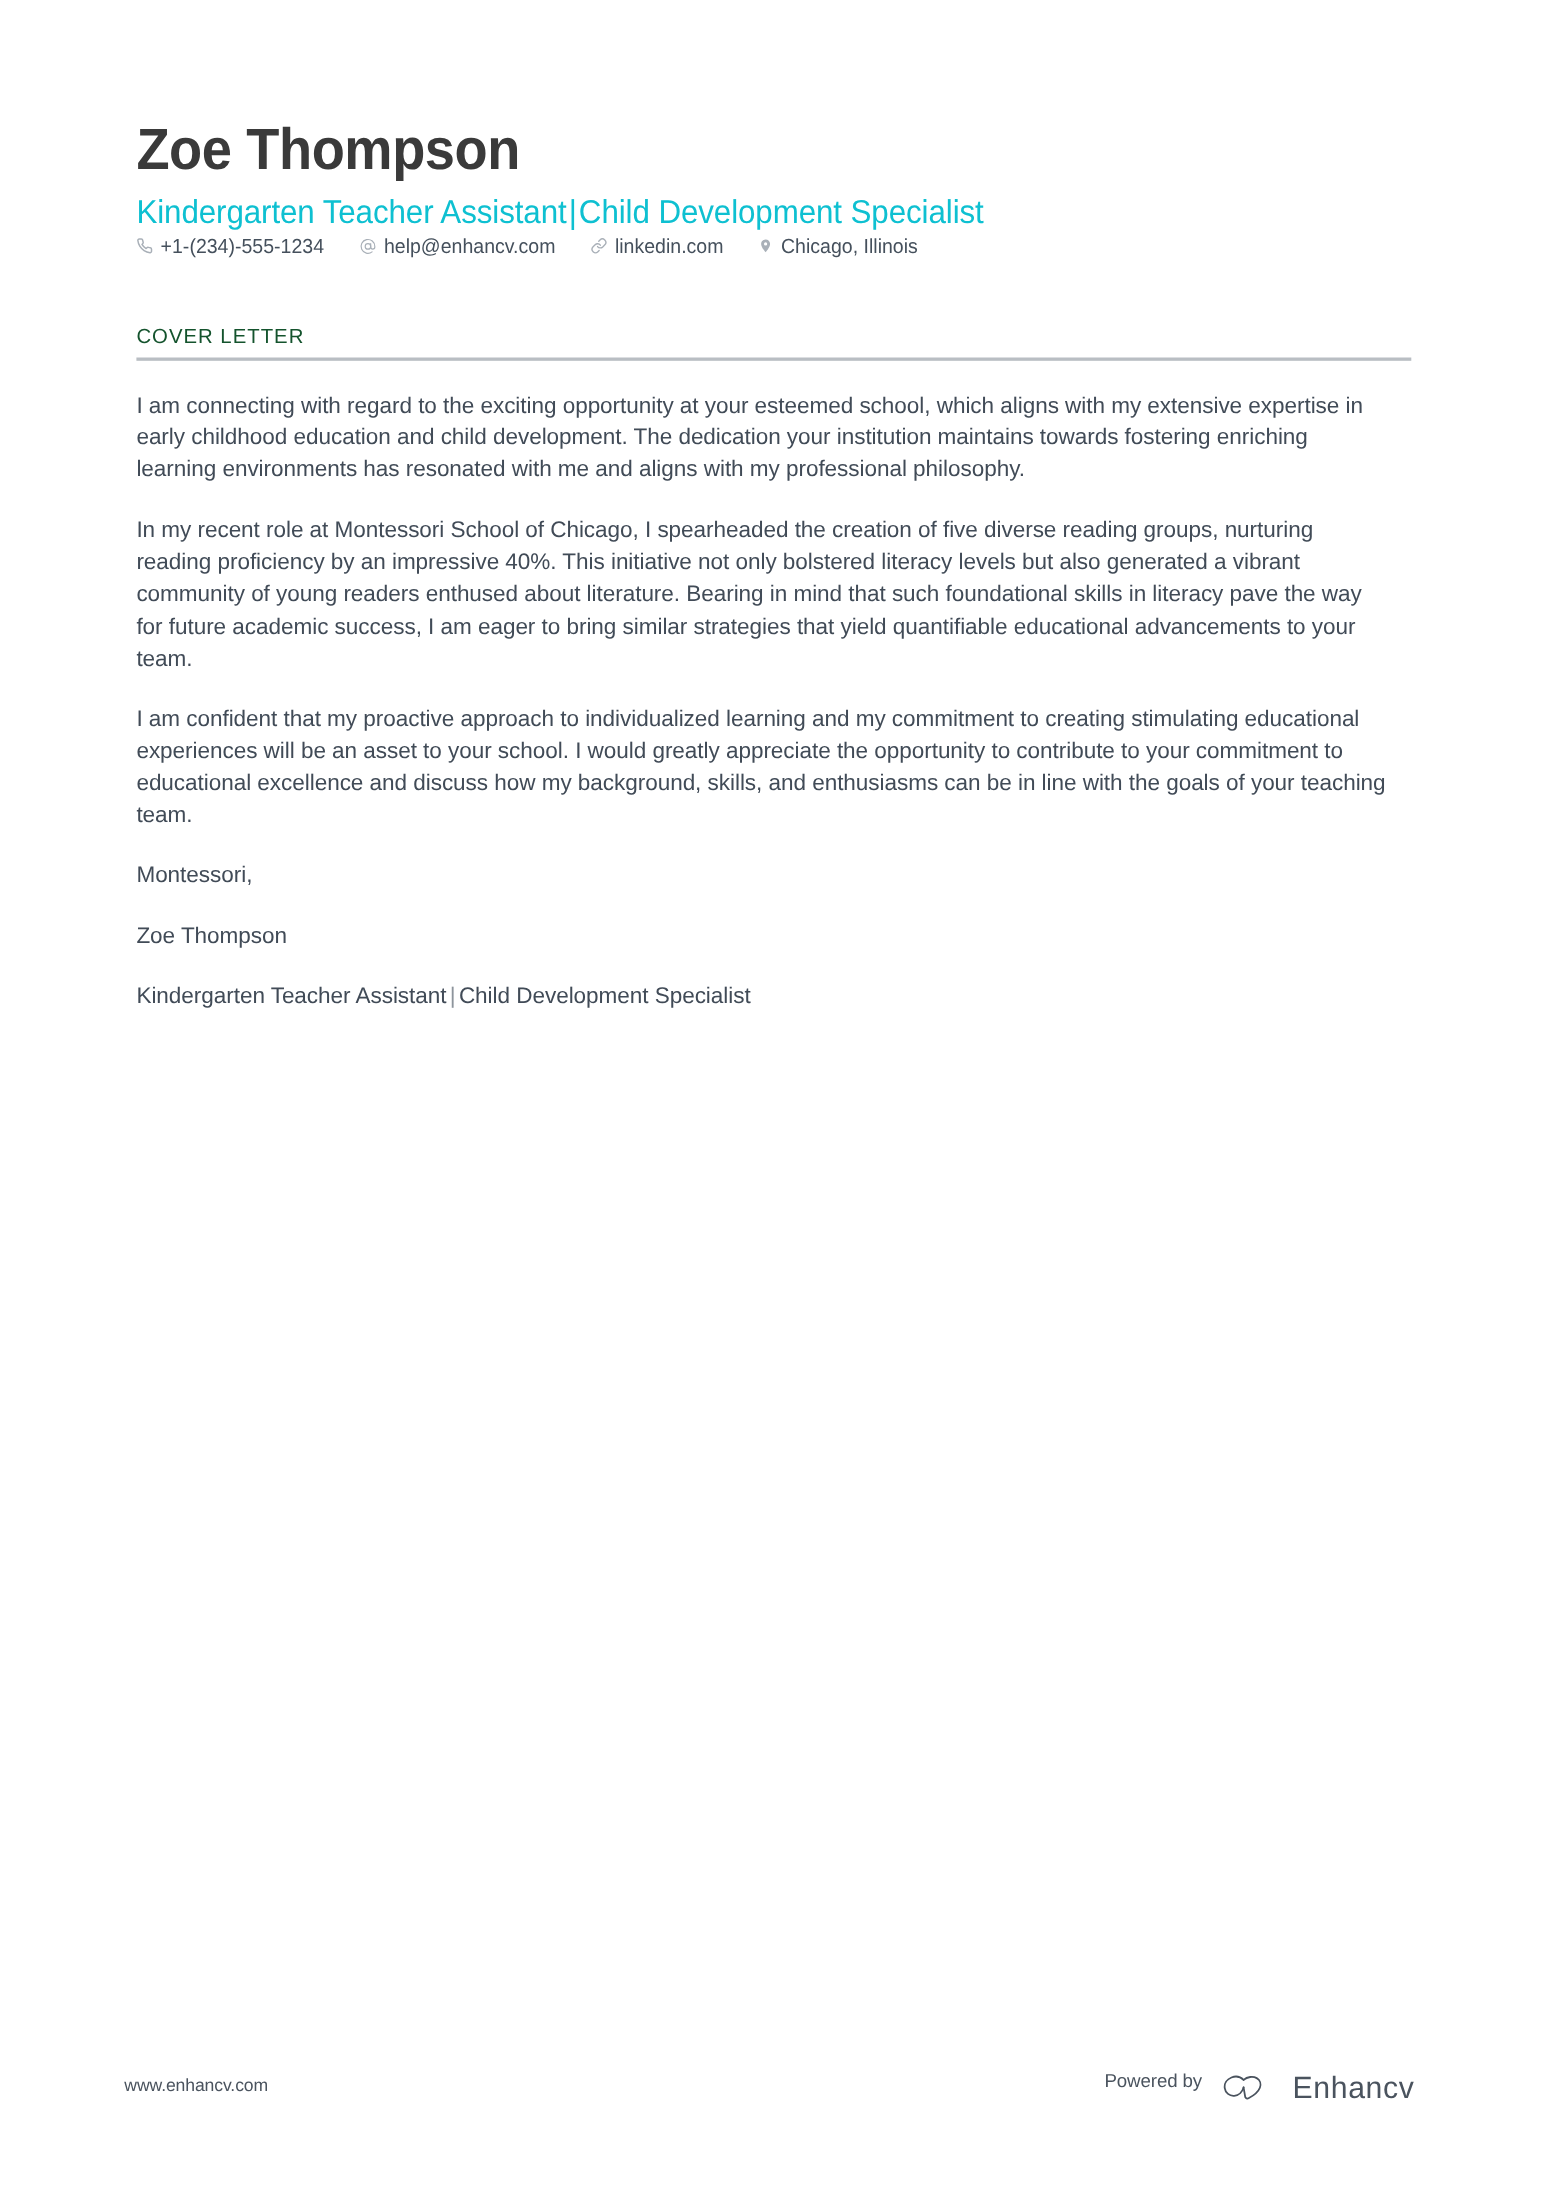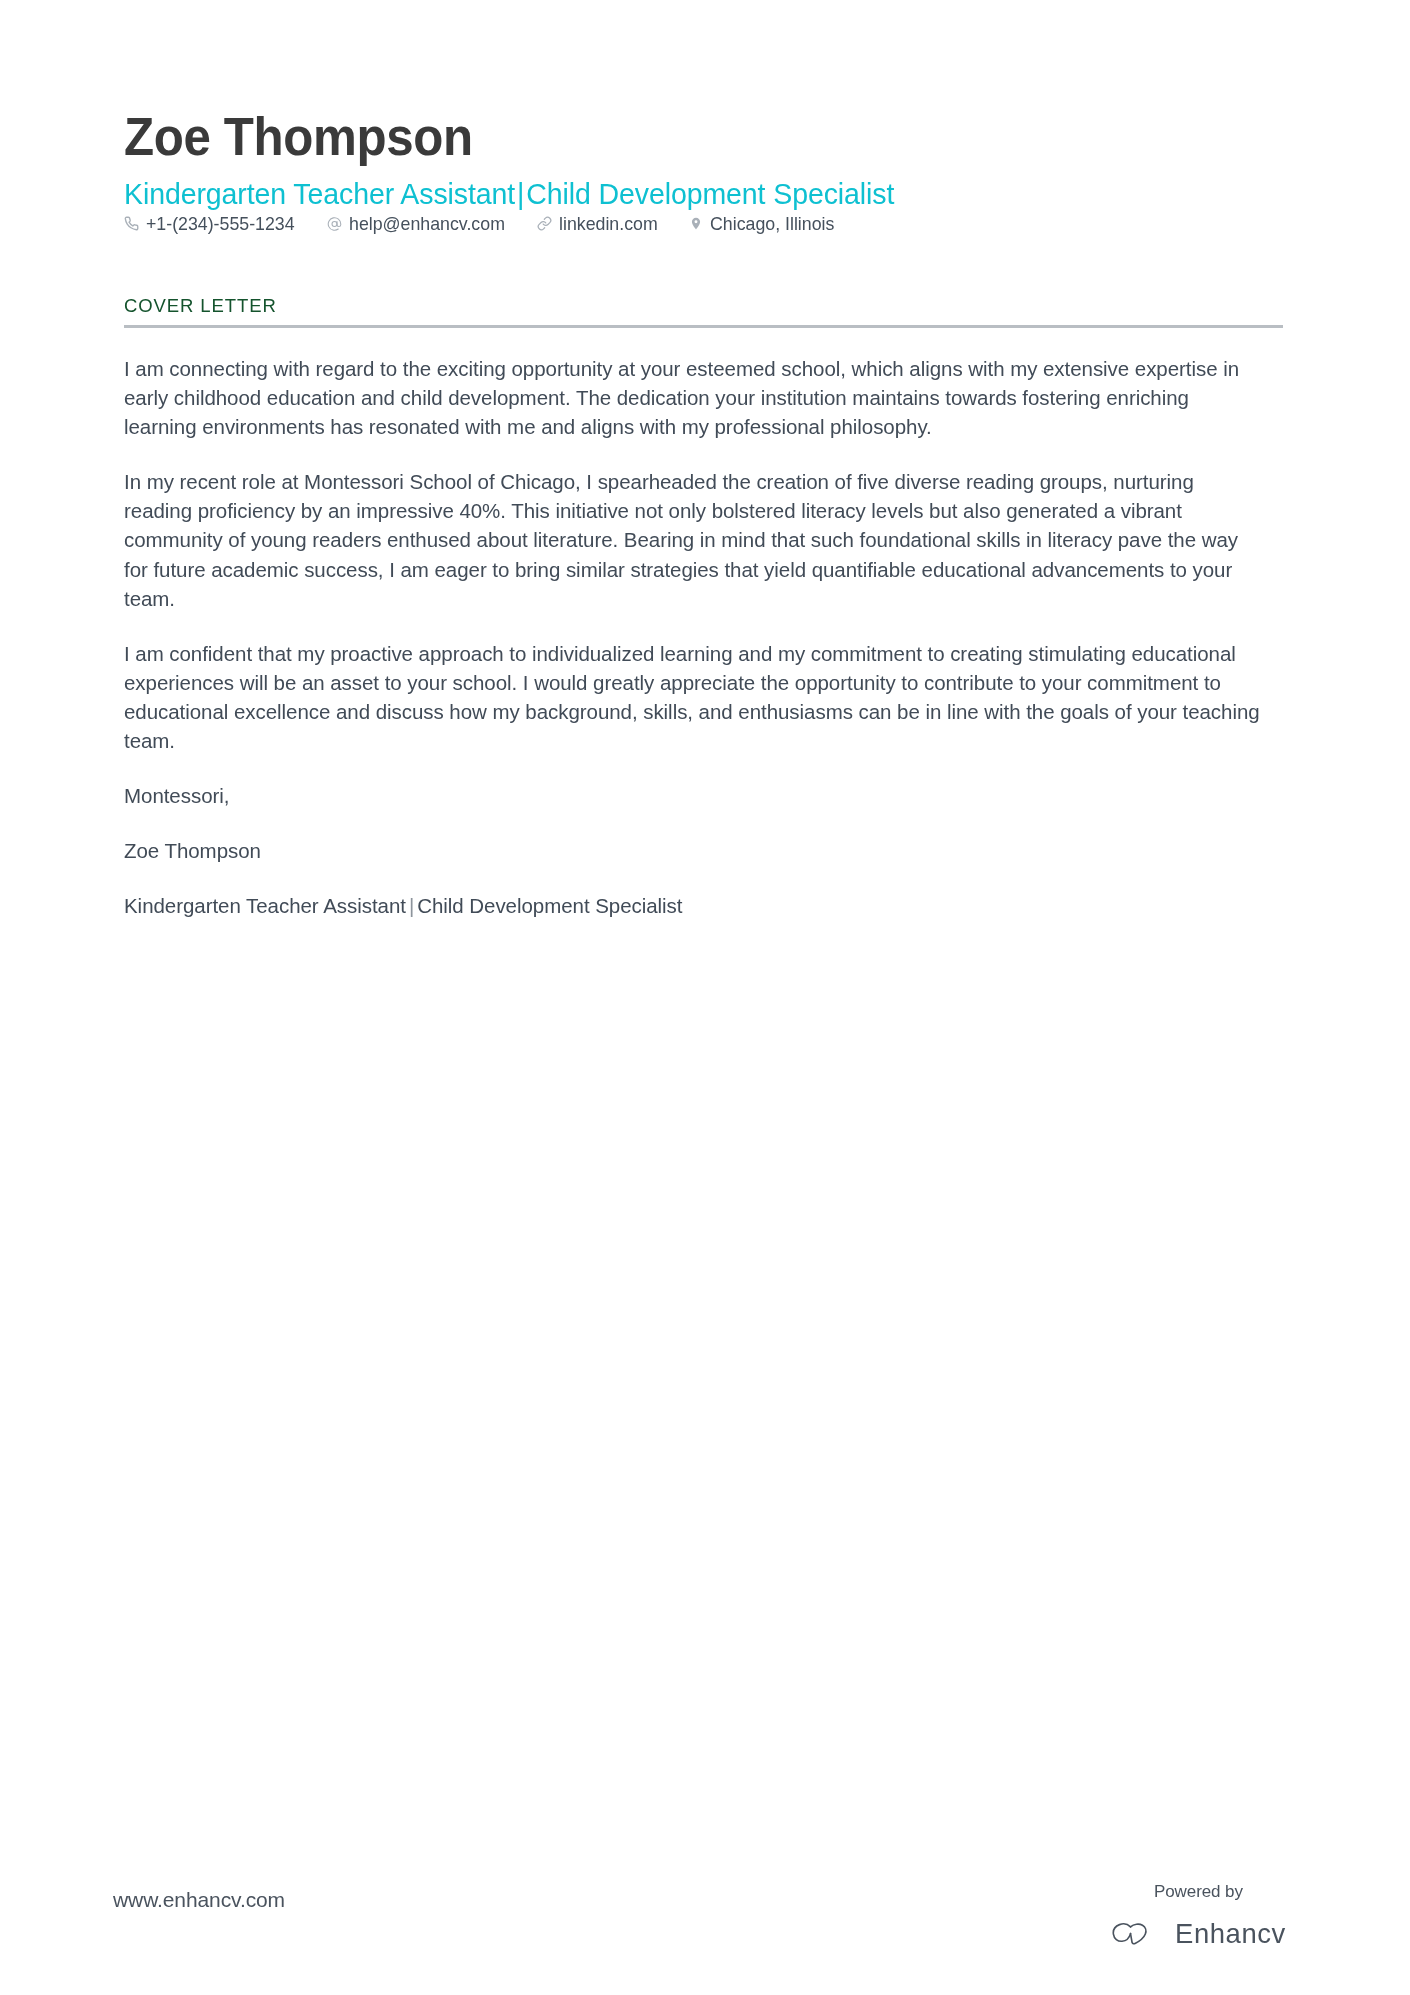--- a/index.html
+++ b/index.html
@@ -140,31 +140,29 @@
     position: absolute;
     left: 0;
     right: 0;
     bottom: 0;
     height: 145px;
   }
   .footer-url {
     position: absolute;
     left: 113px;
     top: 38px;
-    font-size: 21px;
+    font-size: 16px;
     color: #4a535e;
     letter-spacing: -0.1px;
   }
   .footer-brand {
     position: absolute;
     right: 122px;
     top: 32px;
     display: flex;
-    flex-direction: column;
-    align-items: center;
     gap: 16px;
   }
   .powered-by {
     font-size: 17px;
     color: #4a535e;
     letter-spacing: -0.1px;
   }
   .brand-lockup {
     display: flex;
     flex-direction: row;

